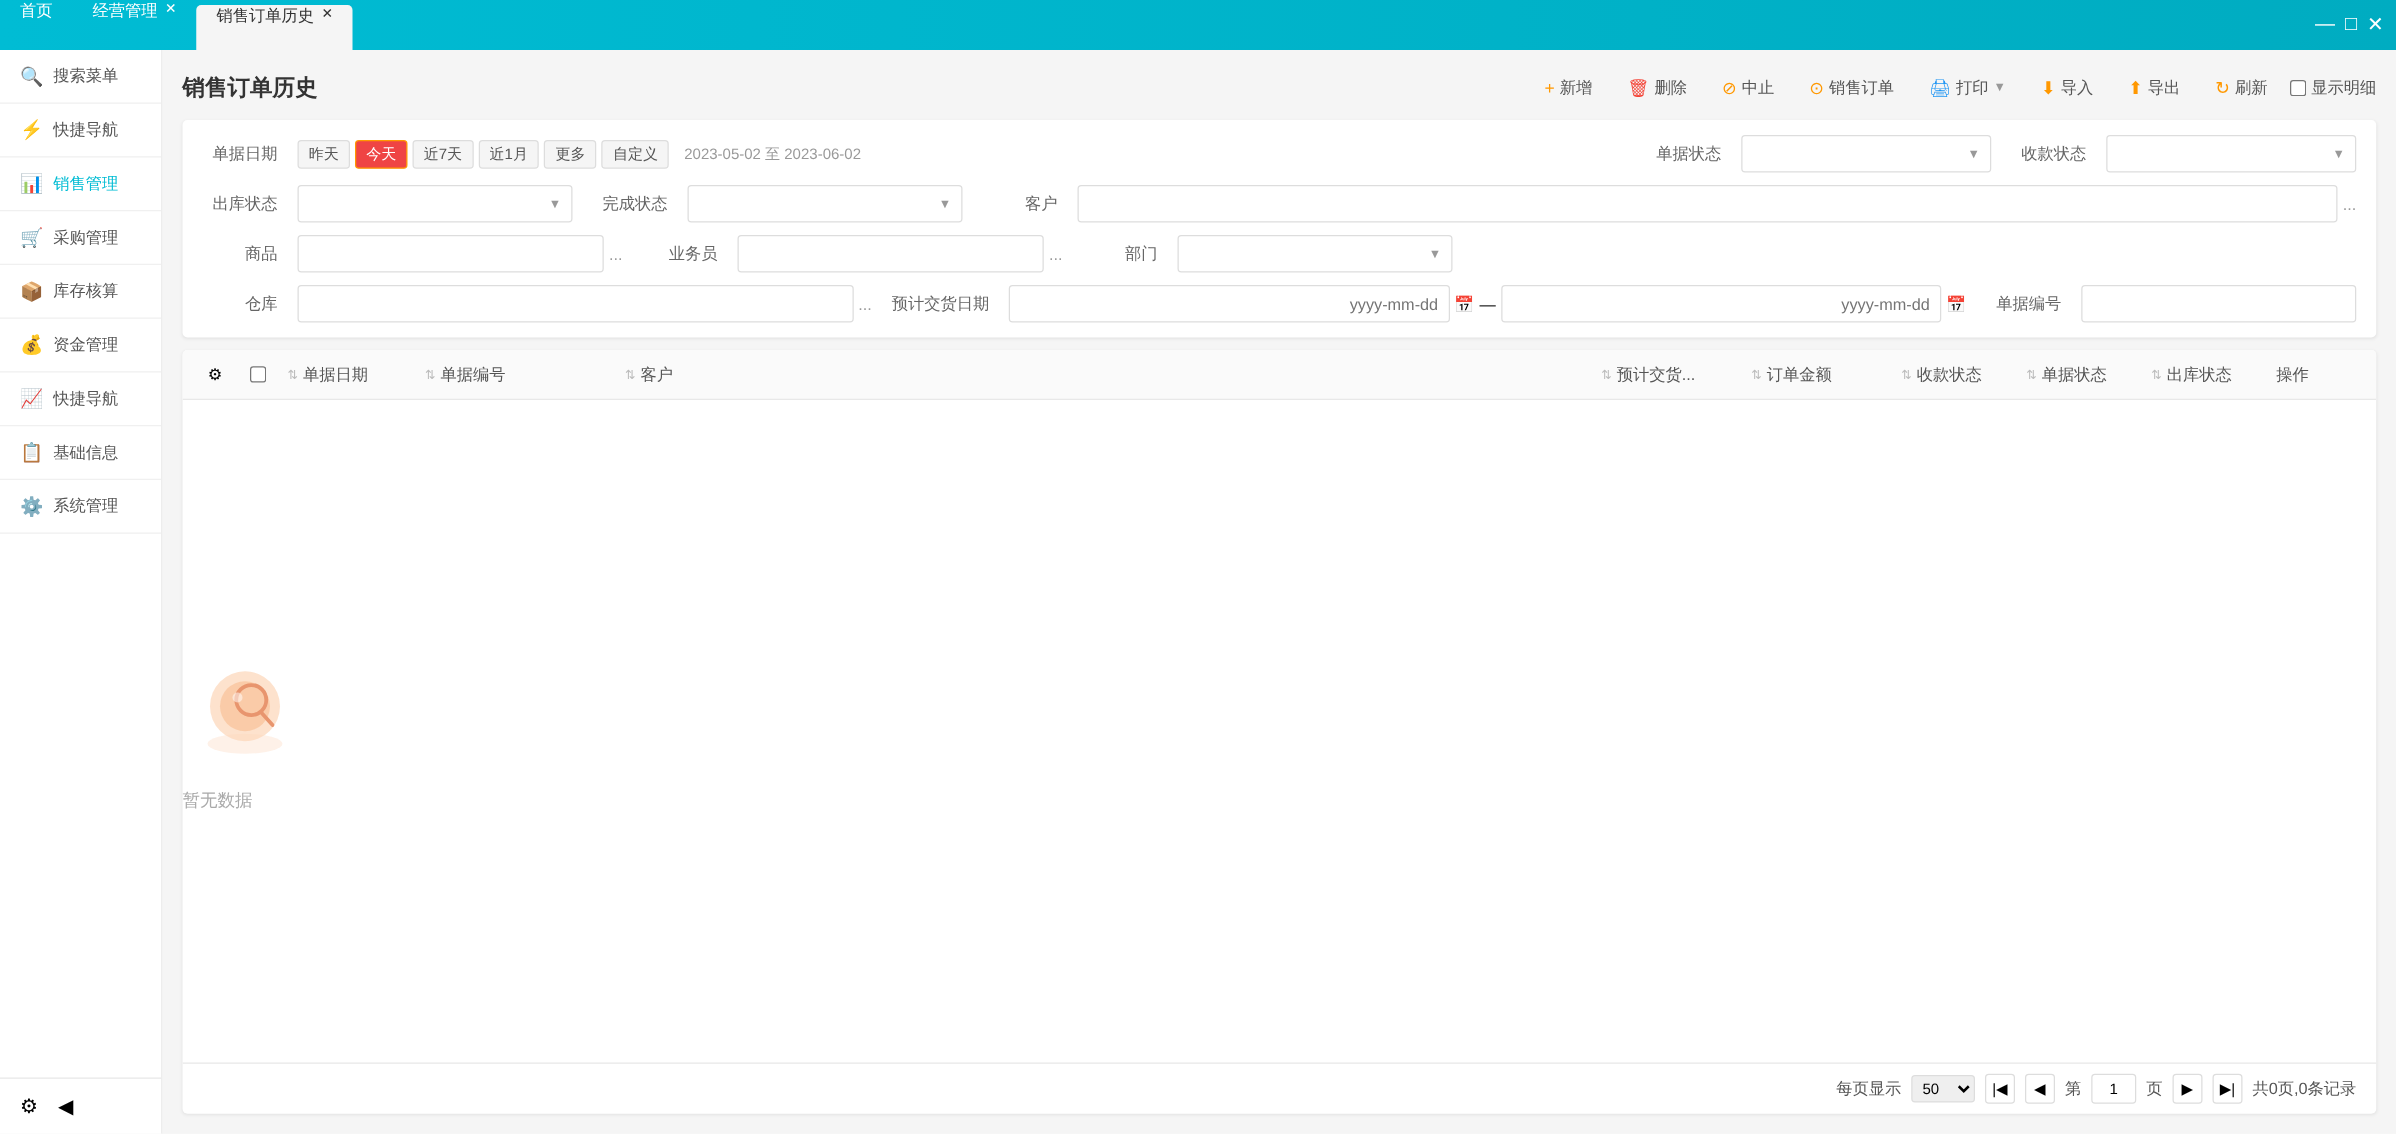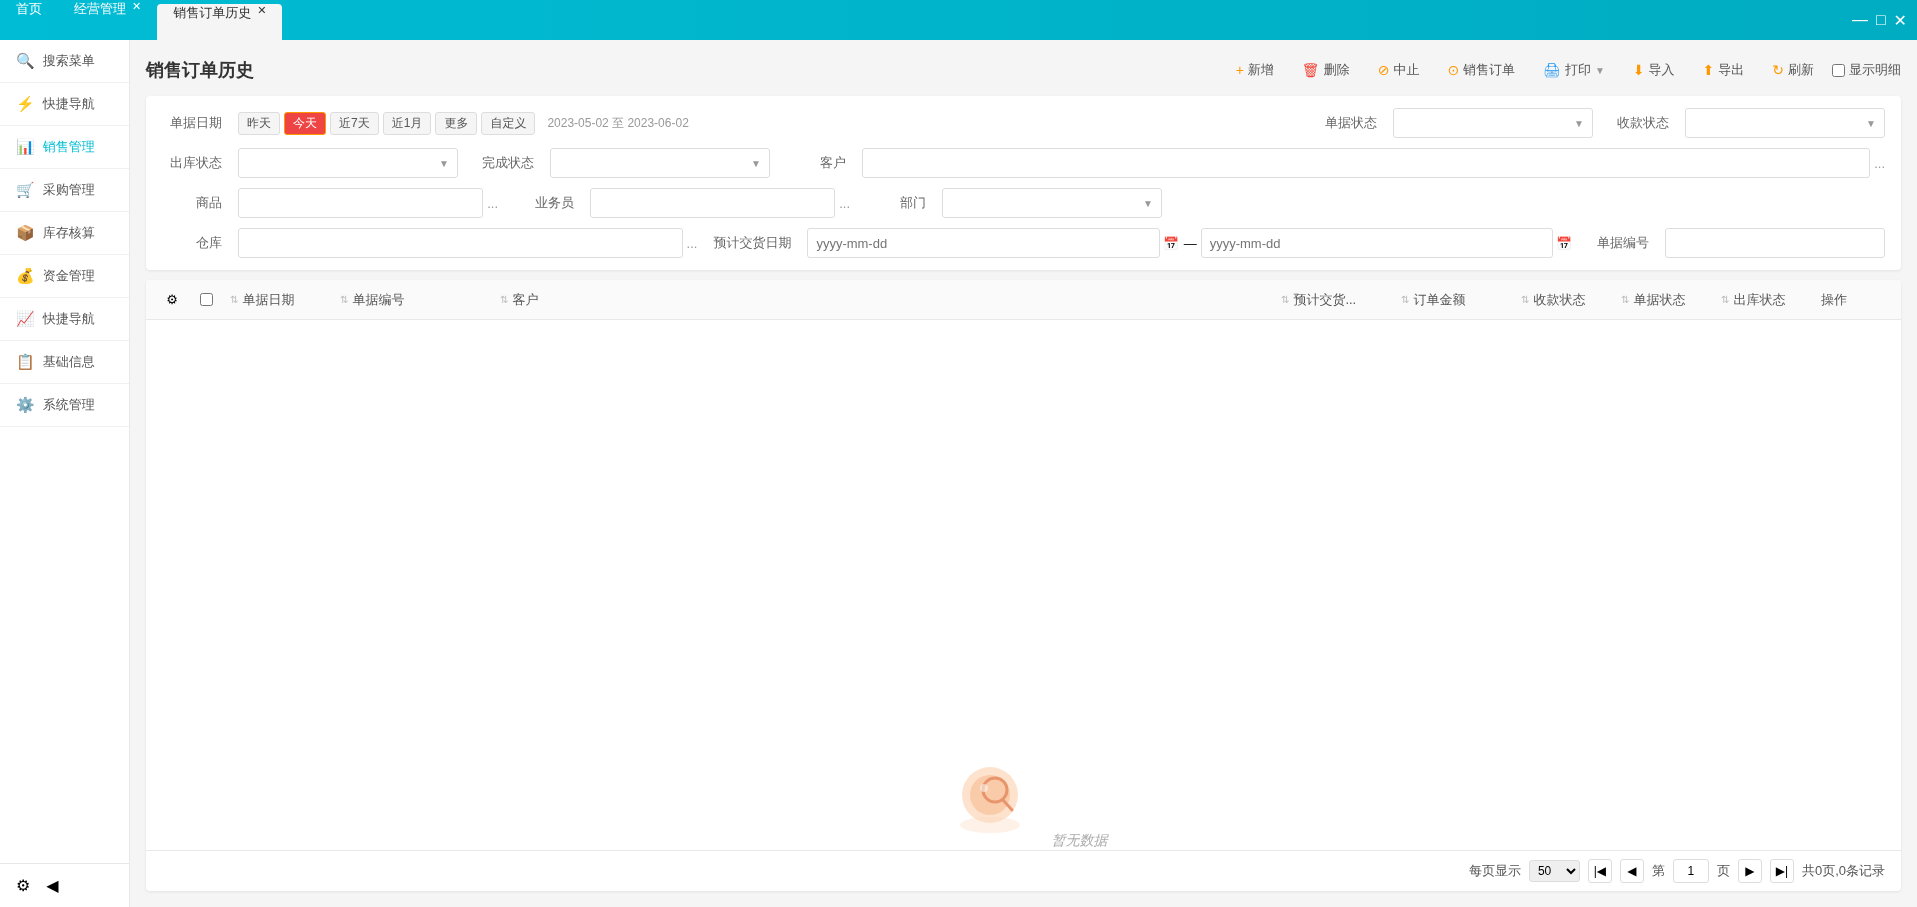--- a/index.html
+++ b/index.html
@@ -200,20 +200,21 @@
     }
     .filter-select-chevron { color: #999; font-size: 10px; }
     .filter-input {
       flex: 1;
       height: 30px;
       border: 1px solid #ddd;
       border-radius: 3px;
       padding: 0 8px;
       color: #999;
       background: white;
+      text-align: right;
     }
     .filter-dots {
       color: #999;
       cursor: pointer;
     }
     .collapse-row {
       text-align: center;
       color: #00bcd4;
       cursor: pointer;
       font-size: 12px;
@@ -279,26 +280,25 @@
       color: #555;
       font-size: 13px;
       font-weight: 500;
       white-space: nowrap;
     }
     .th-sort { color: #bbb; font-size: 10px; }
 
     .empty-state {
       flex: 1;
       display: flex;
-      flex-direction: row;
-      align-items: flex-end;
+      flex-direction: column;
+      align-items: flex-start;
       justify-content: center;
       color: #999;
       gap: 12px;
-      font-style: italic;
     }
     .empty-text {
       font-size: 14px;
       color: #aaa;
     }
 
     
     .table-footer {
       display: flex;
       align-items: center;

